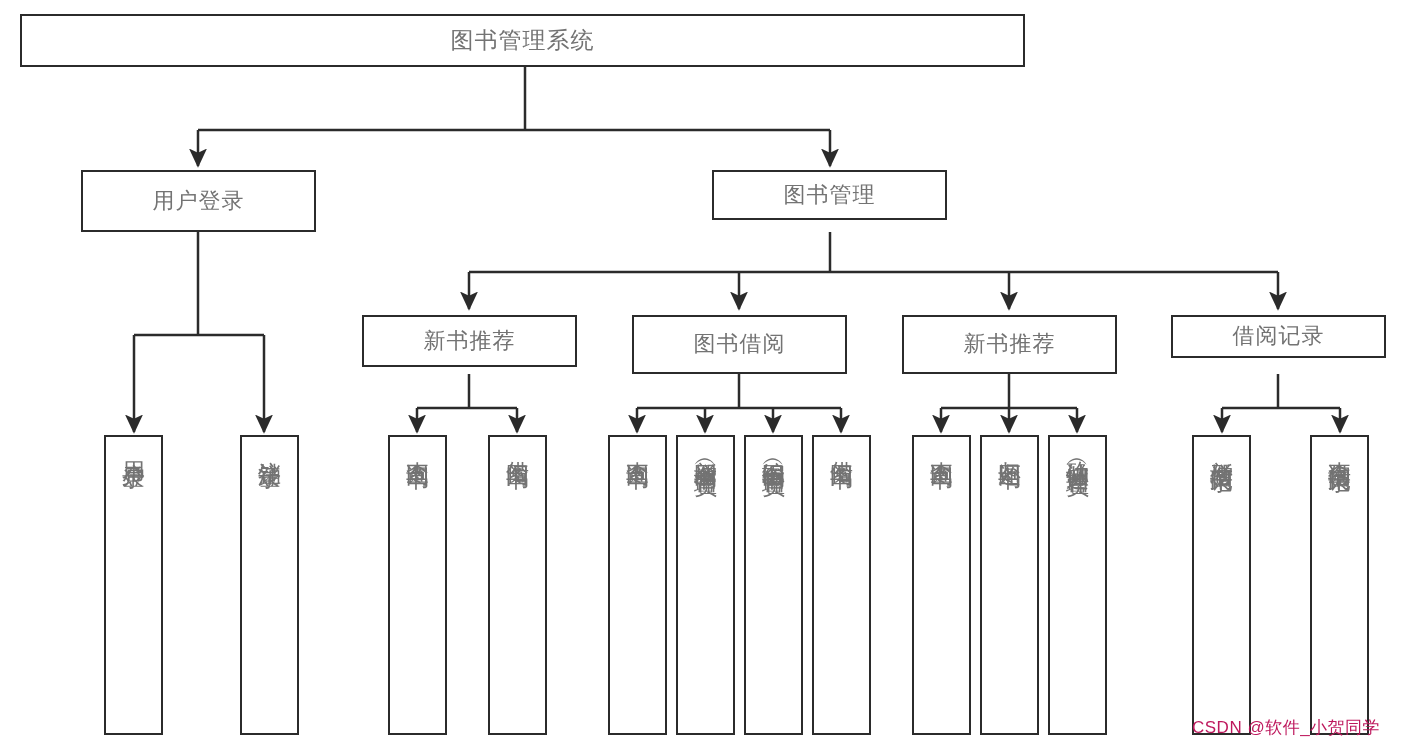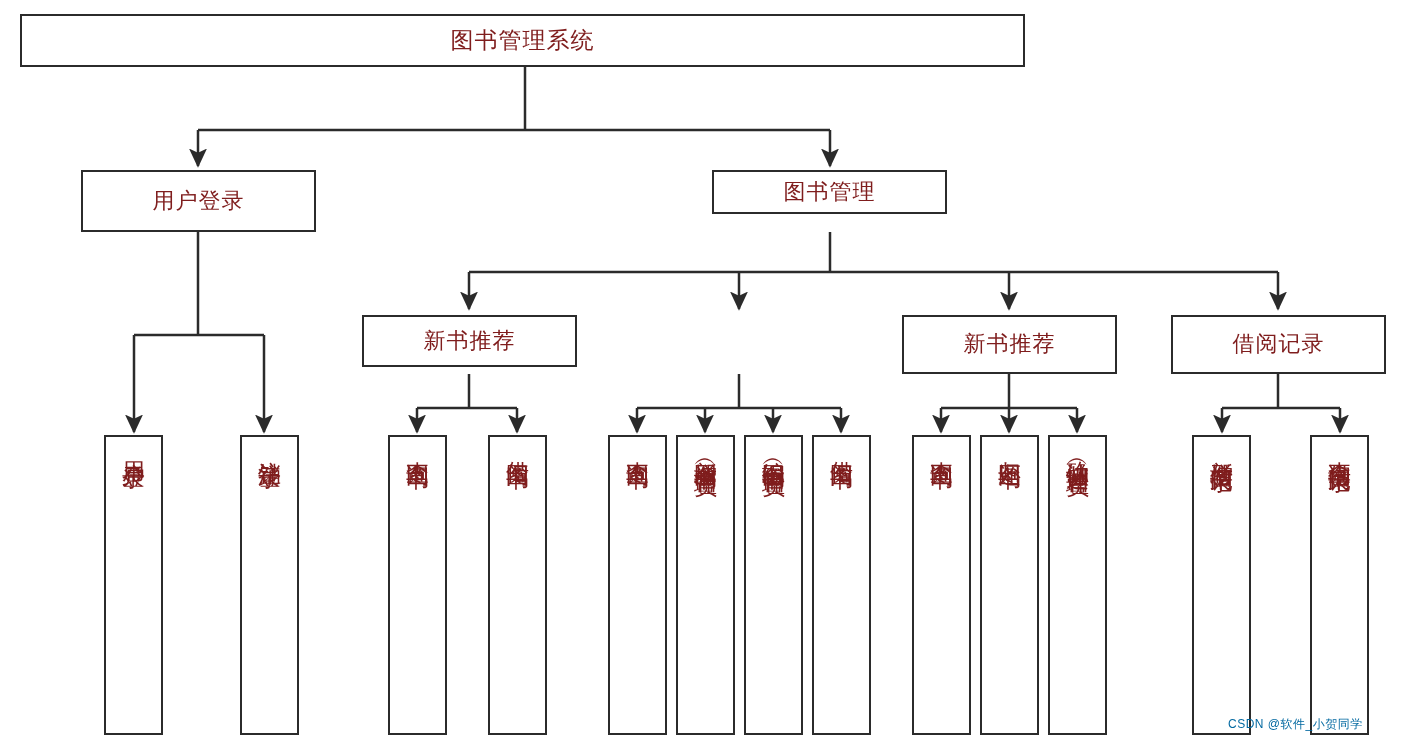--- a/index.html
+++ b/index.html
@@ -30,21 +30,21 @@
     position: absolute;
     box-sizing: border-box;
     background: #ffffff;
     border: 2.5px solid #2b2b2b;
     display: flex;
     align-items: center;
     justify-content: center;
     z-index: 2;
   }
   .node .txt {
-    color: #7f1d1d;
+    color: #737373;
     line-height: 1.28;
     text-align: center;
     white-space: pre-line;
   }
   
   .node.h .txt {
     font-size: 22px;
     letter-spacing: 1px;
   }
   .node.root .txt {
@@ -60,26 +60,25 @@
     writing-mode: vertical-rl;
     text-orientation: upright;
     line-height: 1.0;
     letter-spacing: 2px;
     white-space: pre;
   }
   .watermark {
     position: absolute;
     left: 1192px;
     top: 716px;
-    font-size: 12px;
-    color: #0369a1;
+    font-size: 17px;
+    color: #be185d;
     z-index: 5;
     white-space: nowrap;
     letter-spacing: 0.5px;
-    padding-left: 36px;
   }
 </style>
 </head>
 <body>
 
 <div id="diagram">
 
   <svg id="wires" viewBox="0 0 1405 747" width="1405" height="747" aria-hidden="true">
     <defs>
       <marker id="arrow" viewBox="0 0 12 12" refX="10.5" refY="6" markerWidth="8" markerHeight="8" orient="auto-start-reverse">
@@ -132,31 +131,34 @@
     </g>
   </svg>
 
   <div class="node h root" style="left:20px; top:14px; width:1005px; height:53px;">
     <span class="txt">图书管理系统</span>
   </div>
 
   <div class="node h" style="left:81px; top:170px; width:235px; height:62px;">
     <span class="txt">用户登录</span>
   </div>
-  <div class="node h" style="left:712px; top:170px; width:235px; height:44px;">
+  <div class="node h" style="left:712px; top:170px; width:235px; height:50px;">
     <span class="txt">图书管理</span>
   </div>
 
   <div class="node h" style="left:362px; top:315px; width:215px; height:52px;">
     <span class="txt">新书推荐</span>
   </div>
+  <div class="node h" style="left:632px; top:315px; width:215px; height:59px;">
+    <span class="txt">图书借阅</span>
+  </div>
   <div class="node h" style="left:902px; top:315px; width:215px; height:59px;">
     <span class="txt">新书推荐</span>
   </div>
-  <div class="node h" style="left:1171px; top:315px; width:215px; height:59px;">
+  <div class="node h" style="left:1171px; top:315px; width:215px; height:43px;">
     <span class="txt">借阅记录</span>
   </div>
 
   <div class="node v" style="left:104px; top:435px; width:59px; height:300px;">
     <span class="txt">用户登录</span>
   </div>
   <div class="node v" style="left:240px; top:435px; width:59px; height:300px;">
     <span class="txt">注销登录</span>
   </div>
 

